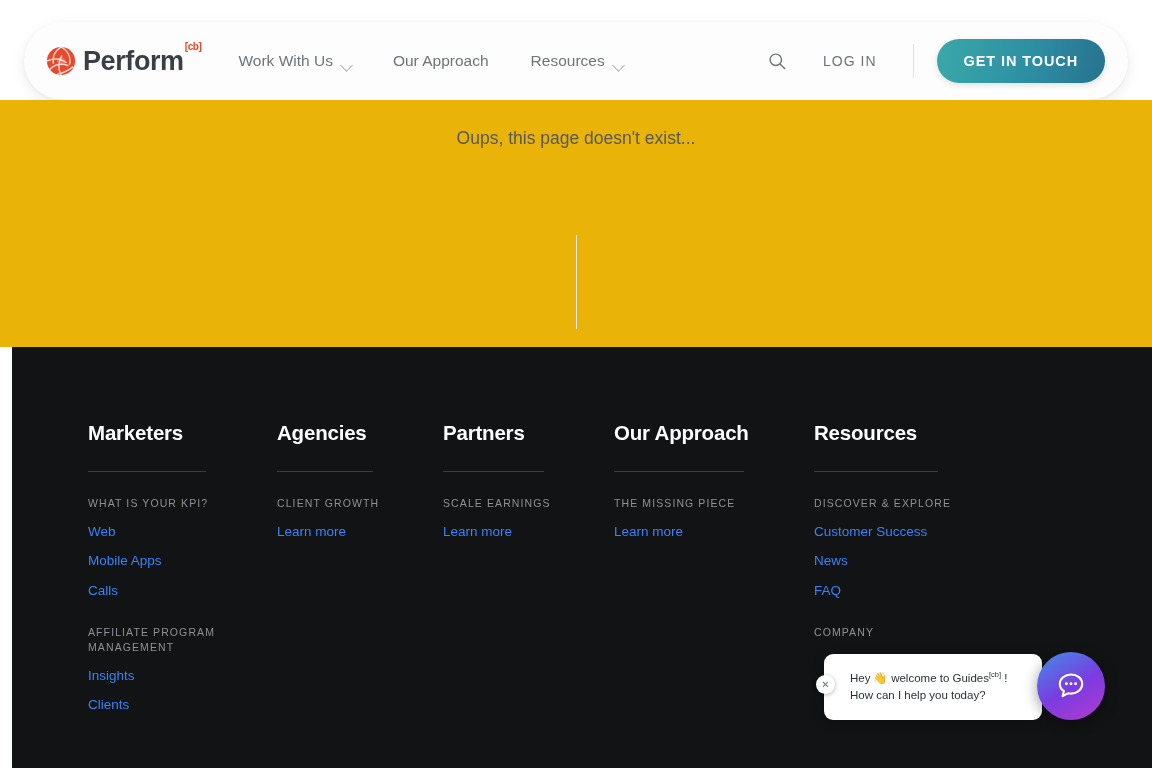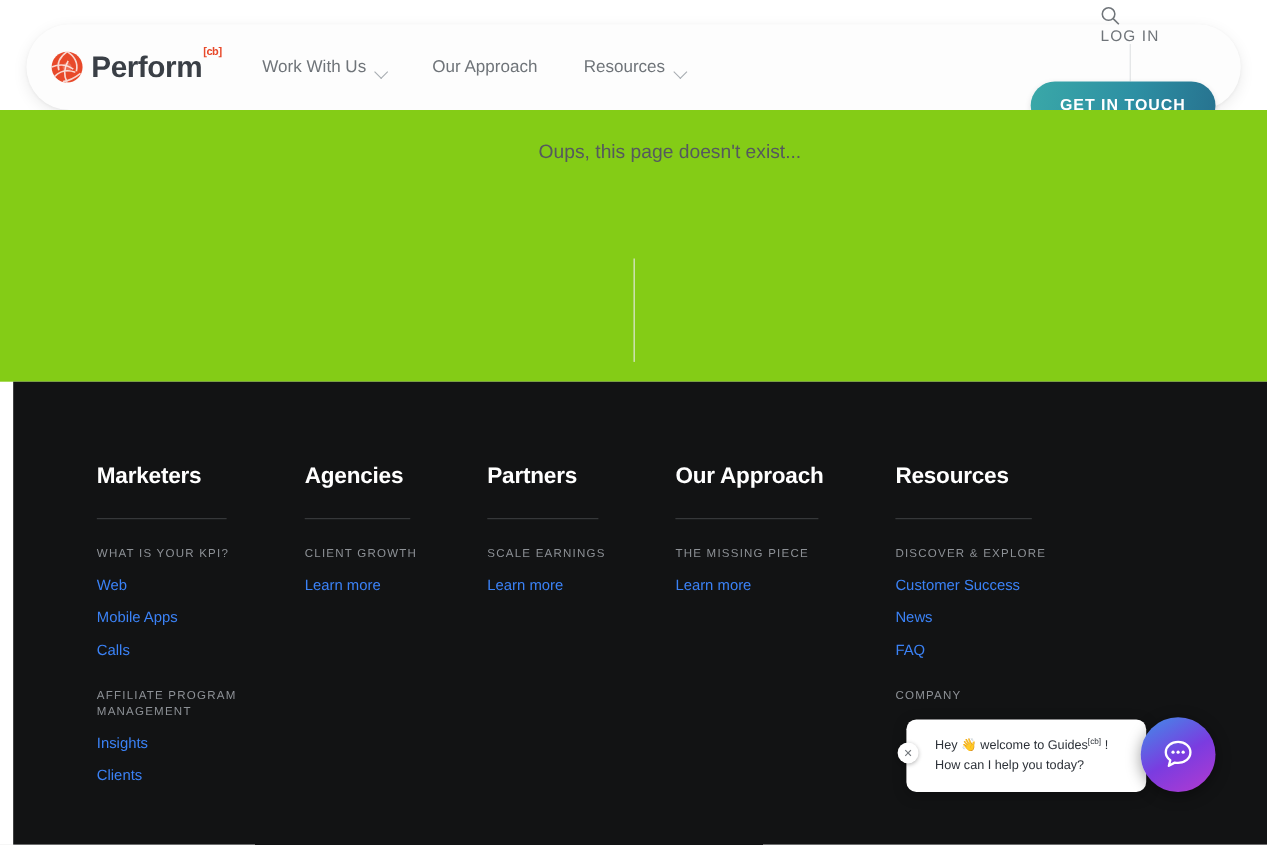--- a/index.html
+++ b/index.html
@@ -37,42 +37,41 @@
     font-size: 15.5px; color: #6f7479; margin-right: 42px;
     cursor: pointer; white-space: nowrap;
   }
   .nav-item:last-child { margin-right: 0; }
   .chev {
     display: inline-block; width: 9px; height: 9px;
     border-right: 1.6px solid #a8adb2; border-bottom: 1.6px solid #a8adb2;
     transform: rotate(45deg); margin-left: 9px; margin-top: -4px;
   }
   .header-right {
-    margin-left: auto; display: flex; align-items: center; margin-right: 23px; flex-direction: column;
+    margin-left: auto; display: flex; align-items: center; margin-right: 23px;
   }
   .search-btn { cursor: pointer; display: flex; align-items: center; }
   .login-link {
     font-size: 14px; color: #6f7479; letter-spacing: 1px;
     margin-left: 36px; cursor: pointer; white-space: nowrap;
   }
   .vdiv { width: 1px; height: 34px; background: #dfe1e3; margin-left: 36px; }
   .cta-btn {
     margin-left: 23px;
     background: linear-gradient(100deg, #3aa8a8 0%, #2d8fa3 55%, #27728f 100%);
     color: #fff; font-size: 14.5px; font-weight: 700; letter-spacing: 0.9px;
     padding: 14px 27px; border-radius: 26px; border: none;
     cursor: pointer; white-space: nowrap;
     box-shadow: 0 2px 6px rgba(0,0,0,0.12);
   }
 
   
   .main404 {
     position: absolute; top: 100px; left: 0; width: 1152px; height: 247px;
-    background: #84cc16;
-    padding-left: 33px;
+    background: #eab308;
   }
   .err-msg {
     position: absolute; top: 28px; width: 1152px; text-align: center;
     font-size: 17.5px; color: #55595e;
   }
   .home-btn {
     position: absolute; top: 69px; left: 523px;
     width: 106px; height: 42px;
     background: #ea4a28; border: none;
     color: #fff; font-size: 13.5px; font-weight: 700; letter-spacing: 0.8px;

